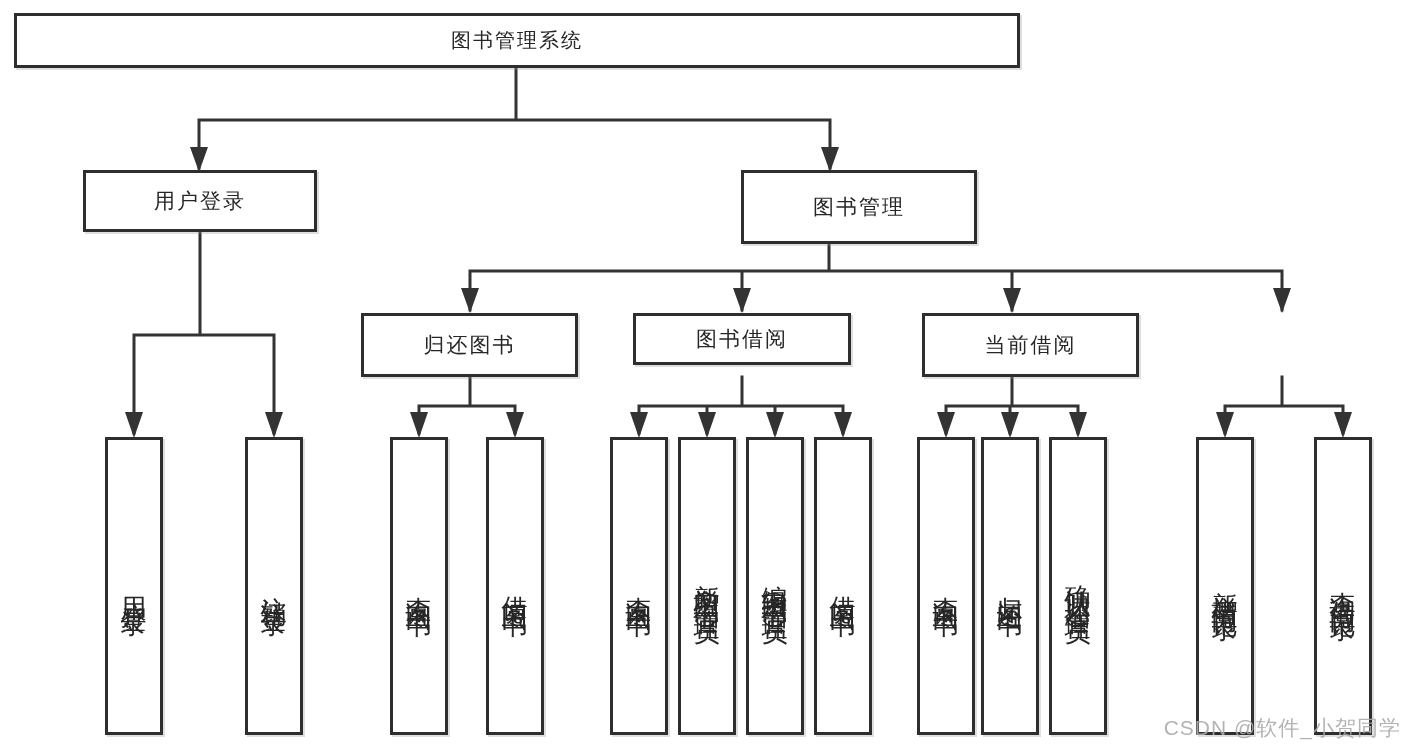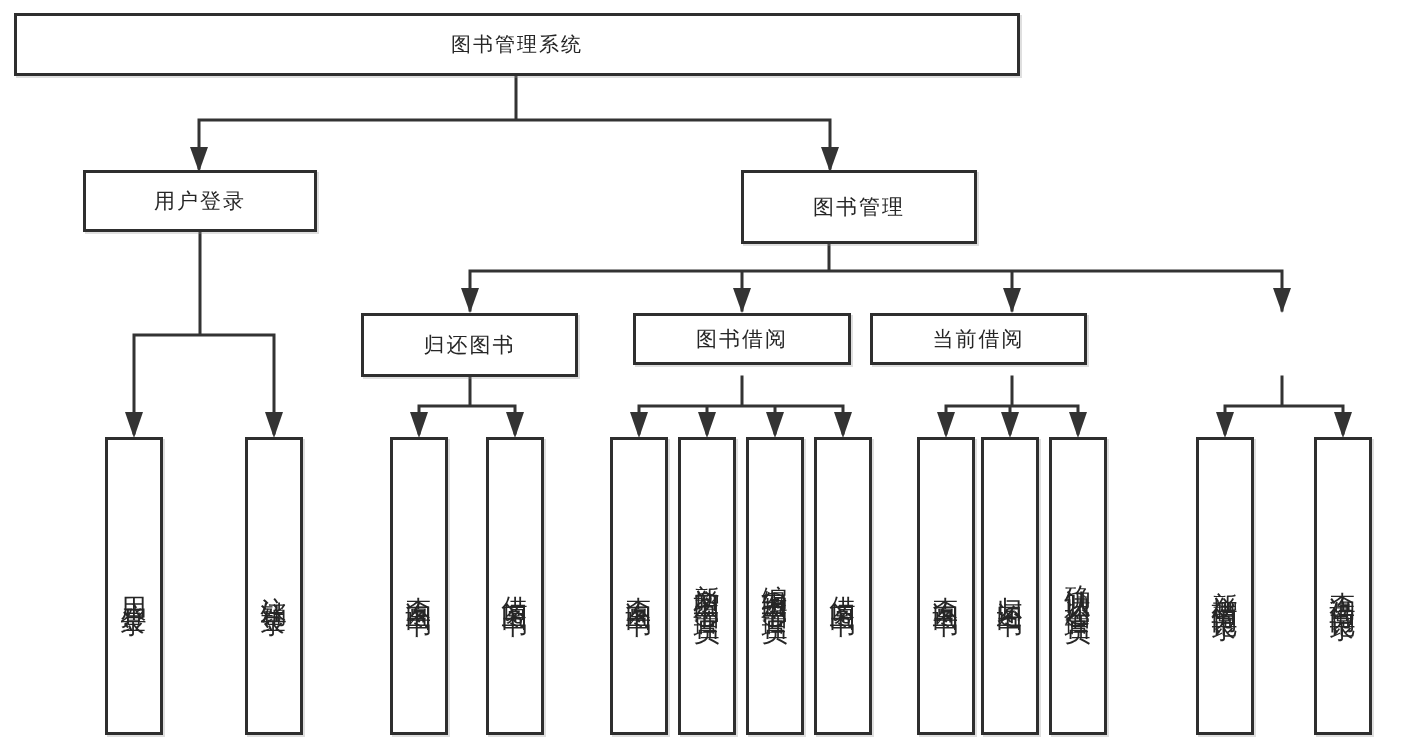--- a/index.html
+++ b/index.html
@@ -103,38 +103,38 @@
       <polygon class="arrow" points="766,412 784,412 775,438"></polygon>
       <polygon class="arrow" points="834,412 852,412 843,438"></polygon>
       <polygon class="arrow" points="937,412 955,412 946,438"></polygon>
       <polygon class="arrow" points="1001,412 1019,412 1010,438"></polygon>
       <polygon class="arrow" points="1069,412 1087,412 1078,438"></polygon>
       <polygon class="arrow" points="1216,412 1234,412 1225,438"></polygon>
       <polygon class="arrow" points="1334,412 1352,412 1343,438"></polygon>
     </g>
   </svg>
 
-  <div class="box h root" style="left:14px;top:13px;width:1006px;height:63px">
+  <div class="box h root" style="left:14px;top:13px;width:1006px;height:55px">
     <span>图书管理系统</span>
   </div>
 
   <div class="box h" style="left:83px;top:170px;width:234px;height:62px">
     <span>用户登录</span>
   </div>
   <div class="box h" style="left:741px;top:170px;width:236px;height:74px">
     <span>图书管理</span>
   </div>
 
   <div class="box h" style="left:361px;top:313px;width:217px;height:64px">
     <span>归还图书</span>
   </div>
   <div class="box h" style="left:633px;top:313px;width:218px;height:52px">
     <span>图书借阅</span>
   </div>
-  <div class="box h" style="left:870px;top:313px;width:217px;height:52px">
+  <div class="box h" style="left:922px;top:313px;width:217px;height:64px">
     <span>当前借阅</span>
   </div>
 
   <div class="box v" style="left:105px;top:437px;width:58px;height:298px">
     <span>用户登录</span>
   </div>
   <div class="box v" style="left:245px;top:437px;width:58px;height:298px">
     <span>注销登录</span>
   </div>
 
@@ -168,14 +168,15 @@
     <span>确认归还（管理员）</span>
   </div>
 
   <div class="box v" style="left:1196px;top:437px;width:58px;height:298px">
     <span>新增借阅记录</span>
   </div>
   <div class="box v" style="left:1314px;top:437px;width:58px;height:298px">
     <span>查询借阅记录</span>
   </div>
 
+  <div class="watermark">CSDN @软件_小贺同学</div>
 
 </div>
 
 </body></html>

